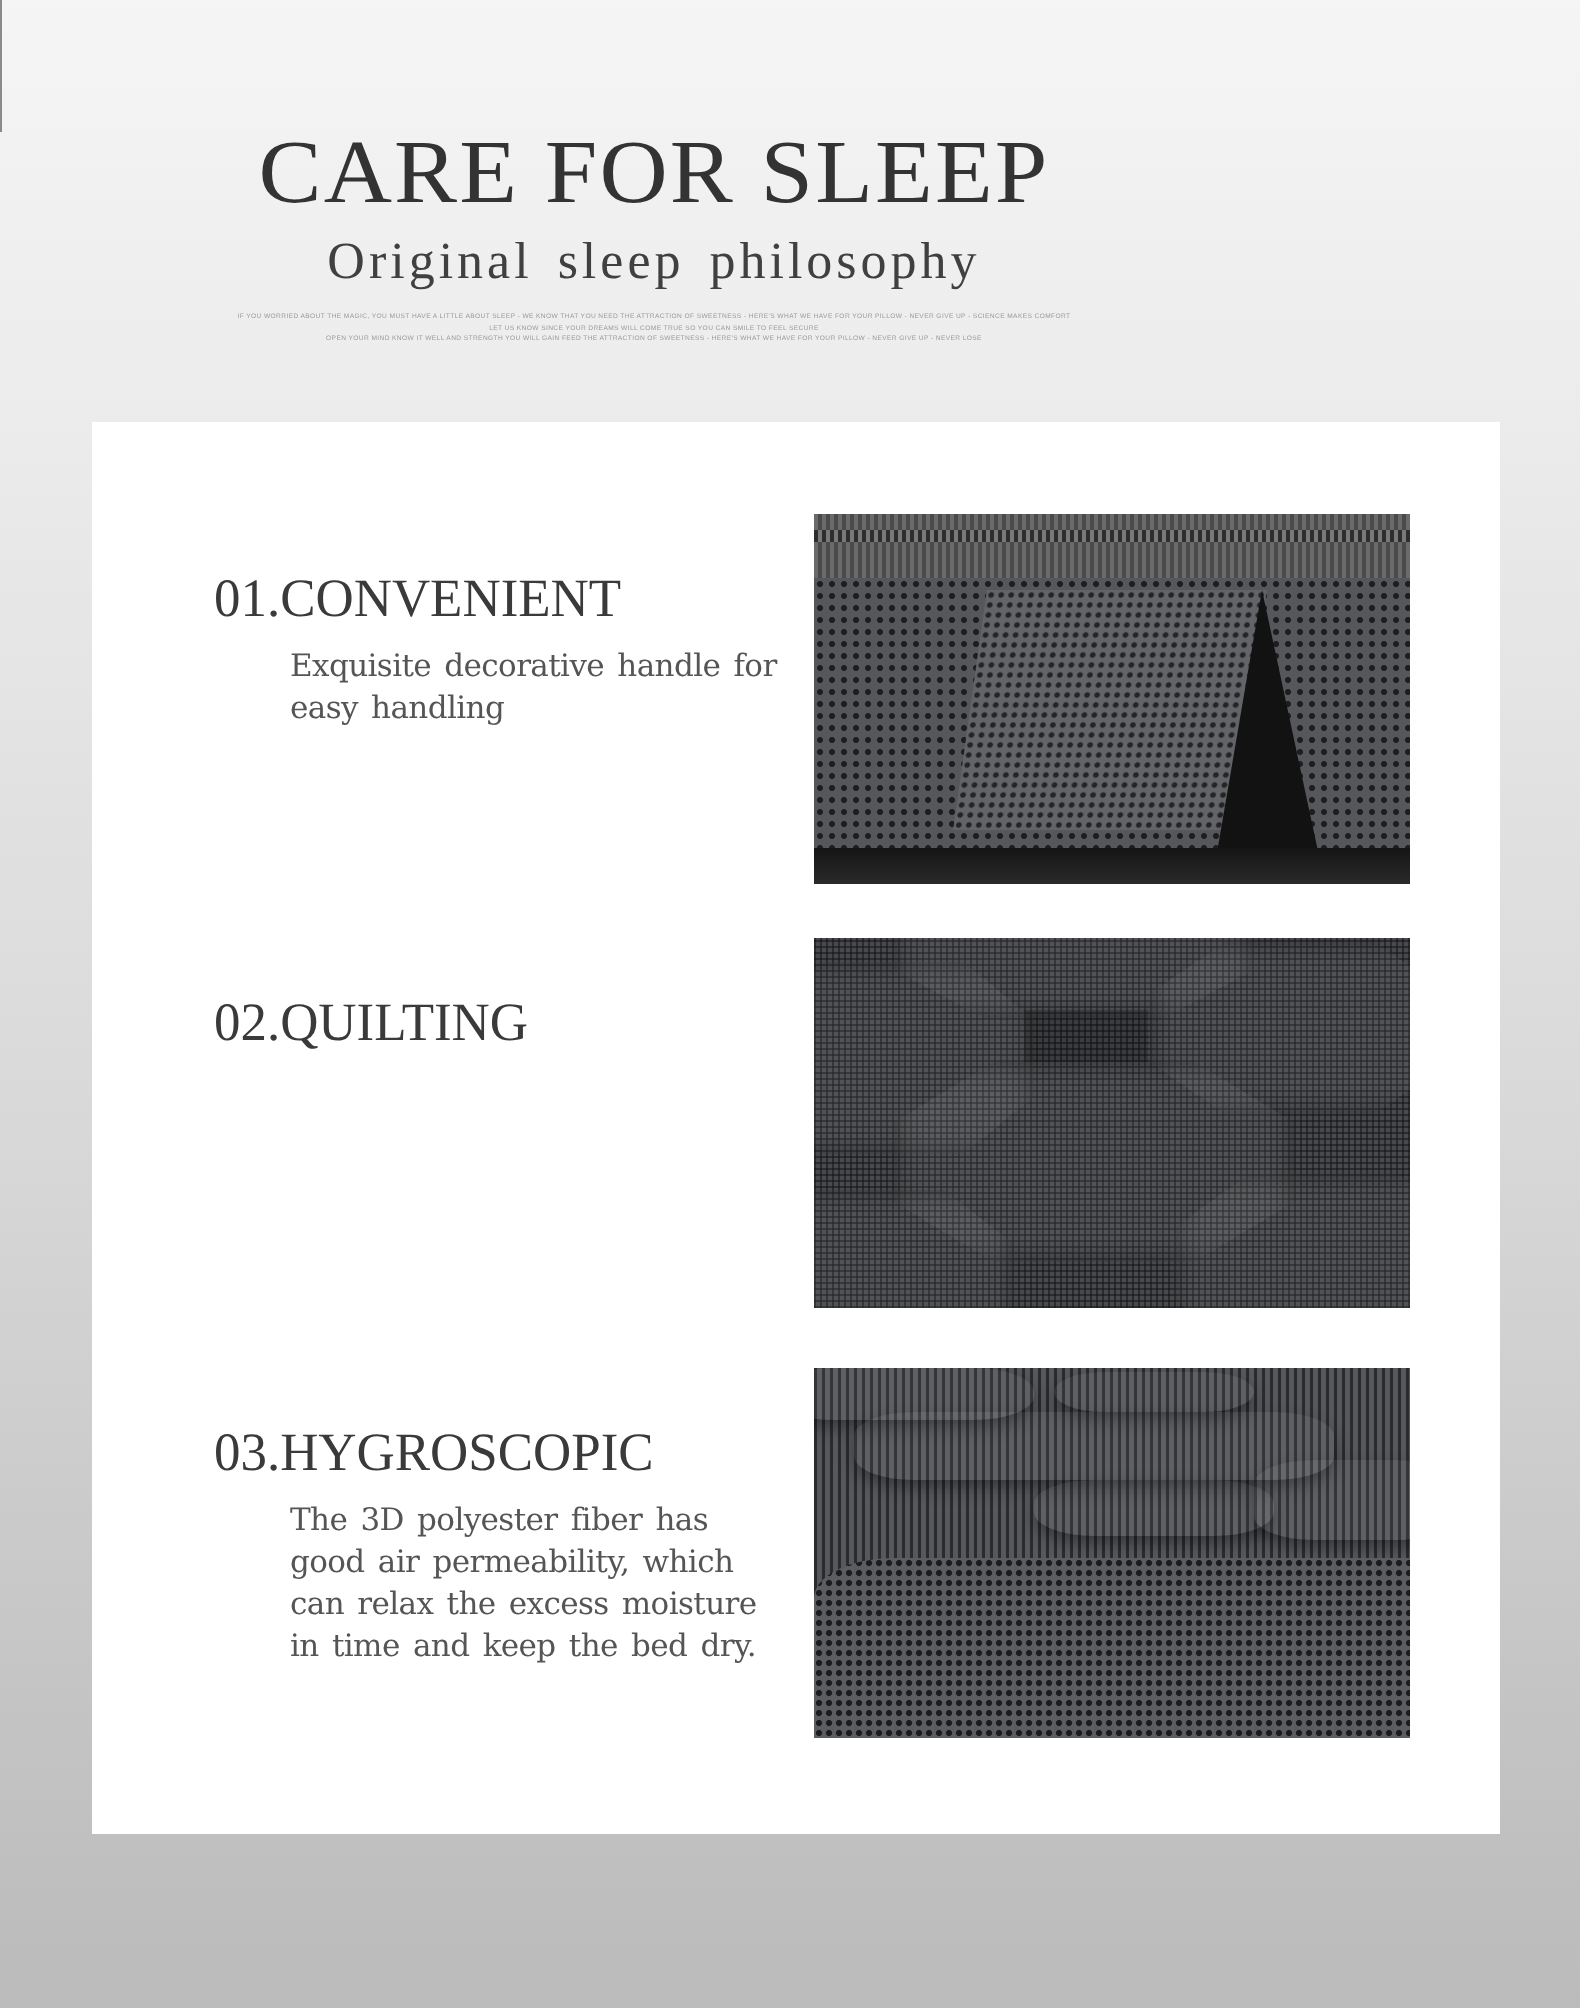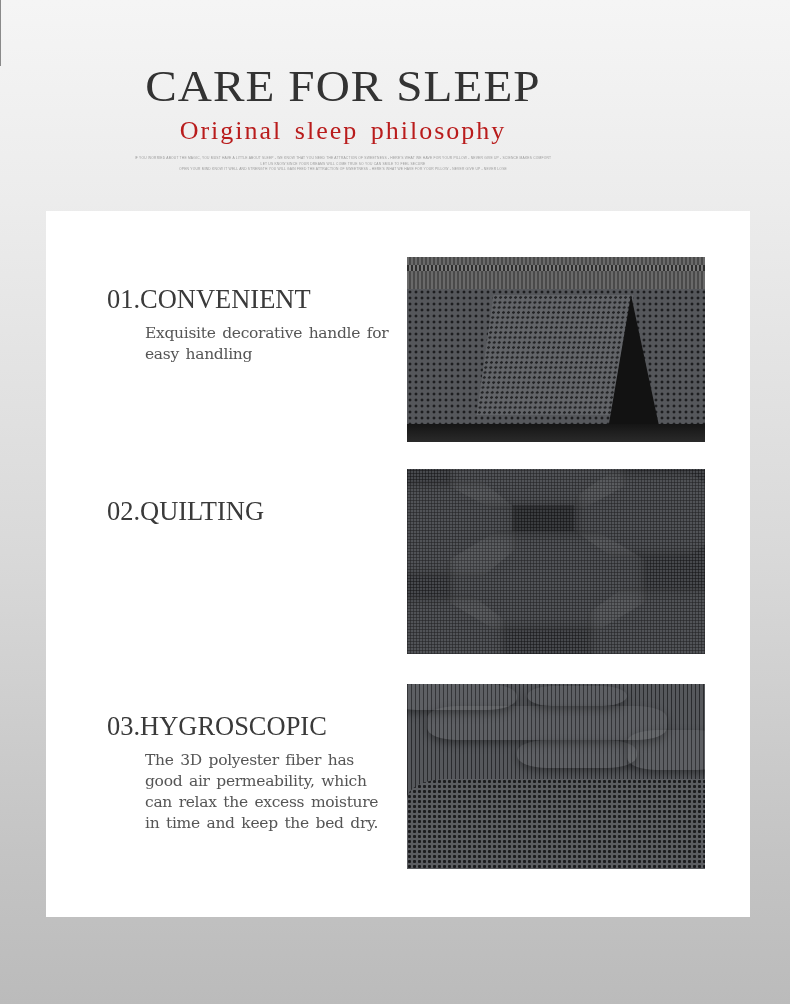--- a/index.html
+++ b/index.html
@@ -3,29 +3,29 @@
   <meta charset="utf-8">
   <style>
     html, body { margin: 0; padding: 0; }
     body {
       width: 790px; height: 1004px; position: relative; overflow: hidden;
       background: linear-gradient(180deg, #f5f5f5 0%, #ececec 20%, #d9d9d9 55%, #c4c4c4 85%, #bbbbbb 100%);
       font-family: "DejaVu Serif", "Liberation Serif", serif;
       color: #3a3a3a;
     }
     .corner-line { position: absolute; left: 0; top: 0; width: 1px; height: 66px; background: #8a8a8a; }
-    .header { position: absolute; left: 0; top: 58px; width: 654px; text-align: center; padding-left: 16px; }
+    .header { position: absolute; left: 0; top: 58px; width: 654px; text-align: center; }
     .title {
       font-family: "Liberation Serif", "DejaVu Serif", serif;
       font-size: 45px; letter-spacing: 1px; color: #333;
       line-height: 56px; transform: scaleX(1.05); transform-origin: center;
     }
     .subtitle {
       font-family: "Liberation Serif", serif;
-      font-size: 26px; letter-spacing: 2px; color: #b91c1c; word-spacing: 4px;
+      font-size: 26px; letter-spacing: 2px; color: #404040; word-spacing: 4px;
       margin-top: 2px; line-height: 30px;
     }
     .fine { font-family: "Liberation Sans", sans-serif; font-size: 3.3px; color: #9a9a9a; line-height: 5.5px; letter-spacing: 0.2px; margin-top: 10px; }
     .fine div { white-space: nowrap; }
 
     .card { position: absolute; left: 46px; top: 211px; width: 704px; height: 706px; background: #ffffff; }
     .feature { position: absolute; left: 0; width: 704px; height: 186px; }
     .feature-text { position: absolute; left: 59px; top: 26px; width: 290px; }
     .feature-title {
       font-family: "Liberation Serif", serif; font-size: 27px; color: #3a3a3a; letter-spacing: 0px;

